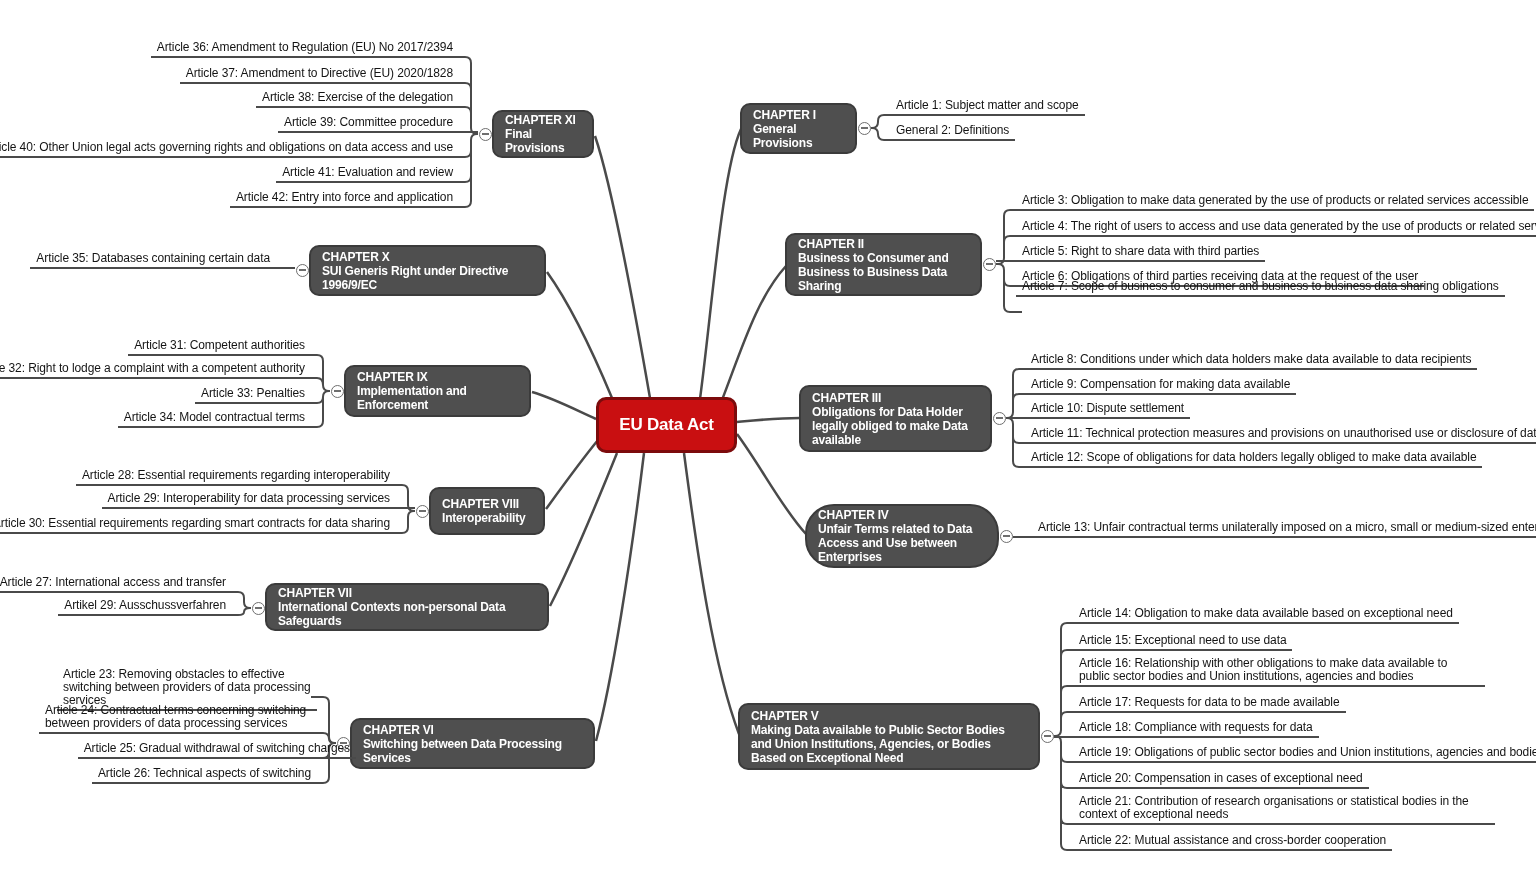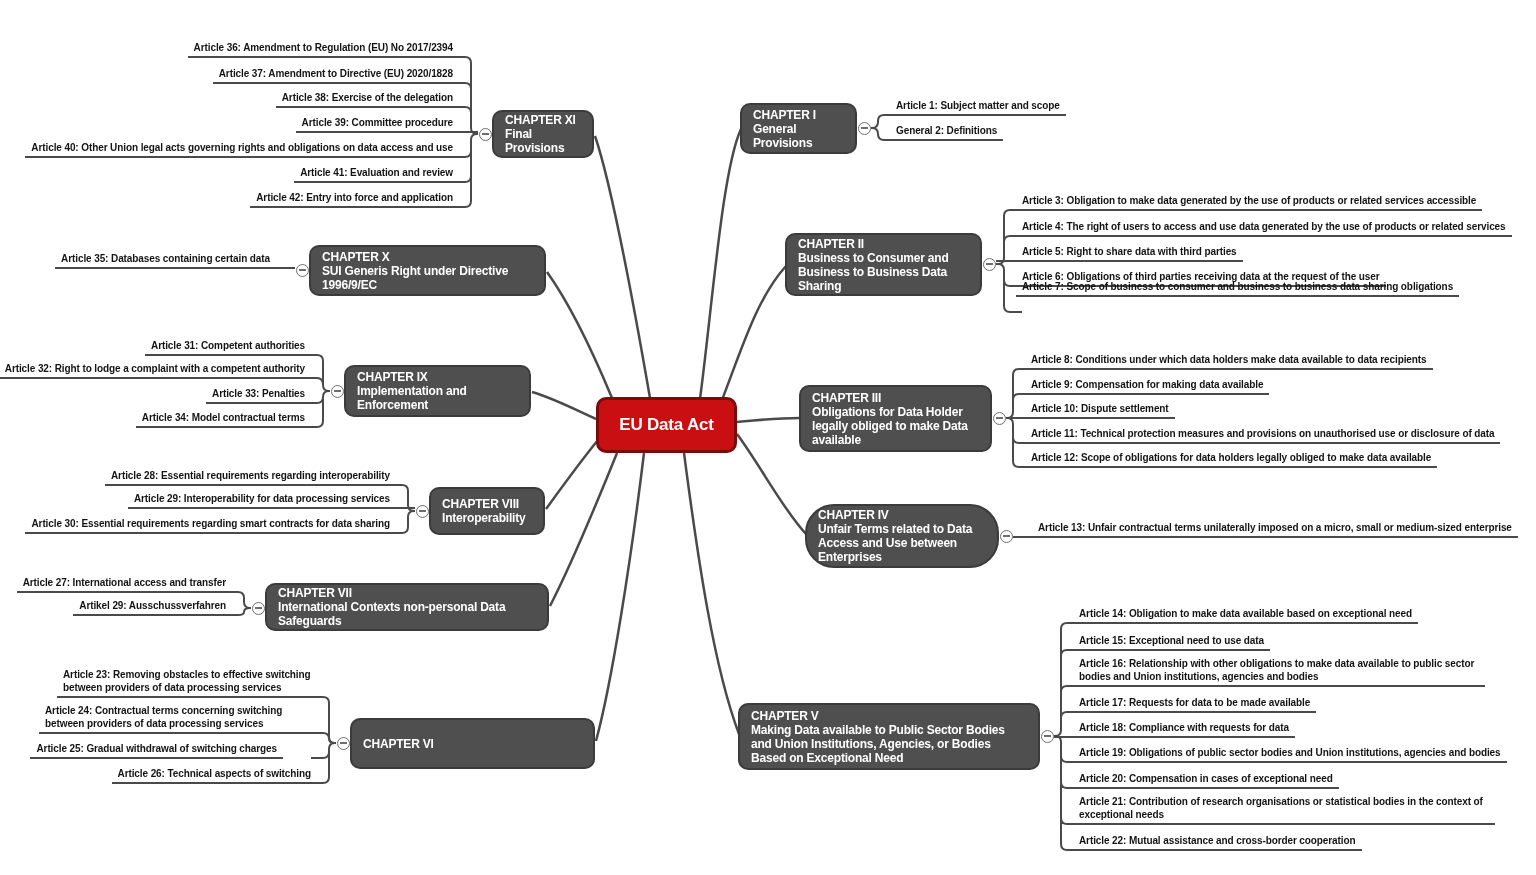--- a/index.html
+++ b/index.html
@@ -7,21 +7,21 @@
   .canvas{position:relative;width:1536px;height:875px;background:#ffffff;
           font-family:"Liberation Sans",sans-serif;overflow:hidden;}
   svg.edges{position:absolute;left:0;top:0;width:1536px;height:875px;}
   .chapter{position:absolute;background:#4f4f4f;border:2px solid #3b3b3b;border-radius:10px;
            color:#ffffff;display:flex;flex-direction:column;justify-content:center;
            padding:5px 11px;box-sizing:border-box;font-weight:bold;letter-spacing:-0.2px;}
   .chapter .num,.chapter .ttl{font-size:12px;line-height:14px;}
   .root{position:absolute;background:#c90f11;border:3px solid #7c0b0c;border-radius:10px;
         color:#ffffff;display:flex;align-items:center;justify-content:center;
         font-weight:bold;font-size:17px;letter-spacing:-0.2px;box-sizing:border-box;}
-  .article{position:absolute;font-size:10px;line-height:13px;font-weight:bold;color:#141414;
+  .article{position:absolute;font-size:12px;line-height:13px;font-weight:normal;color:#141414;
            border-bottom:2px solid #4a4a4a;padding:0 6px 2px 6px;letter-spacing:-0.1px;}
   .article.s{white-space:nowrap;}
   .toggle{position:absolute;width:13px;height:13px;border-radius:50%;background:#ffffff;
           border:1.5px solid #6e6e6e;box-sizing:border-box;display:flex;align-items:center;
           justify-content:center;}
   .toggle::after{content:"";display:block;width:7px;height:2px;background:#6e6e6e;}
 </style>
 </head>
 <body>
 
@@ -106,20 +106,21 @@
   <div class="chapter" style="left:805px;top:504px;width:194px;height:64px;border-radius:29px;">
     <span class="num">CHAPTER IV</span>
     <span class="ttl">Unfair Terms related to Data Access and Use between Enterprises</span>
   </div>
   <div class="chapter" style="left:738px;top:703px;width:302px;height:67px;">
     <span class="num">CHAPTER V</span>
     <span class="ttl">Making Data available to Public Sector Bodies and Union Institutions, Agencies, or Bodies Based on Exceptional Need</span>
   </div>
   <div class="chapter" style="left:350px;top:718px;width:245px;height:51px;">
     <span class="num">CHAPTER VI</span>
+    <span class="ttl">Switching between Data Processing Services</span>
   </div>
   <div class="chapter" style="left:265px;top:583px;width:284px;height:48px;">
     <span class="num">CHAPTER VII</span>
     <span class="ttl">International Contexts non-personal Data Safeguards</span>
   </div>
   <div class="chapter" style="left:429px;top:487px;width:116px;height:48px;">
     <span class="num">CHAPTER VIII</span>
     <span class="ttl">Interoperability</span>
   </div>
   <div class="chapter" style="left:344px;top:365px;width:187px;height:52px;">
@@ -169,21 +170,21 @@
   <div class="article" style="left:1073px;top:657px;width:400px;">Article 16: Relationship with other obligations to make data available to public sector bodies and Union institutions, agencies and bodies</div>
   <div class="article s" style="left:1073px;top:696px;">Article 17: Requests for data to be made available</div>
   <div class="article s" style="left:1073px;top:721px;">Article 18: Compliance with requests for data</div>
   <div class="article s" style="left:1073px;top:746px;">Article 19: Obligations of public sector bodies and Union institutions, agencies and bodies</div>
   <div class="article s" style="left:1073px;top:772px;">Article 20: Compensation in cases of exceptional need</div>
   <div class="article" style="left:1073px;top:795px;width:410px;">Article 21: Contribution of research organisations or statistical bodies in the context of exceptional needs</div>
   <div class="article s" style="left:1073px;top:834px;">Article 22: Mutual assistance and cross-border cooperation</div>
 
   <div class="article" style="right:1219px;top:668px;width:248px;">Article 23: Removing obstacles to effective switching between providers of data processing services</div>
   <div class="article" style="right:1219px;top:704px;width:266px;">Article 24: Contractual terms concerning switching between providers of data processing services</div>
-  <div class="article s" style="right:1253px;top:742px;">Article 25: Gradual withdrawal of switching charges</div>
+  <div class="article s" style="right:1180px;top:742px;">Article 25: Gradual withdrawal of switching charges</div>
   <div class="article s" style="right:1219px;top:767px;">Article 26: Technical aspects of switching</div>
 
   <div class="article s" style="right:1304px;top:576px;">Article 27: International access and transfer</div>
   <div class="article s" style="right:1304px;top:599px;">Artikel 29: Ausschussverfahren</div>
 
   <div class="article s" style="right:1140px;top:469px;">Article 28: Essential requirements regarding interoperability</div>
   <div class="article s" style="right:1140px;top:492px;">Article 29: Interoperability for data processing services</div>
   <div class="article s" style="right:1140px;top:517px;">Article 30: Essential requirements regarding smart contracts for data sharing</div>
 
   <div class="article s" style="right:1225px;top:339px;">Article 31: Competent authorities</div>

